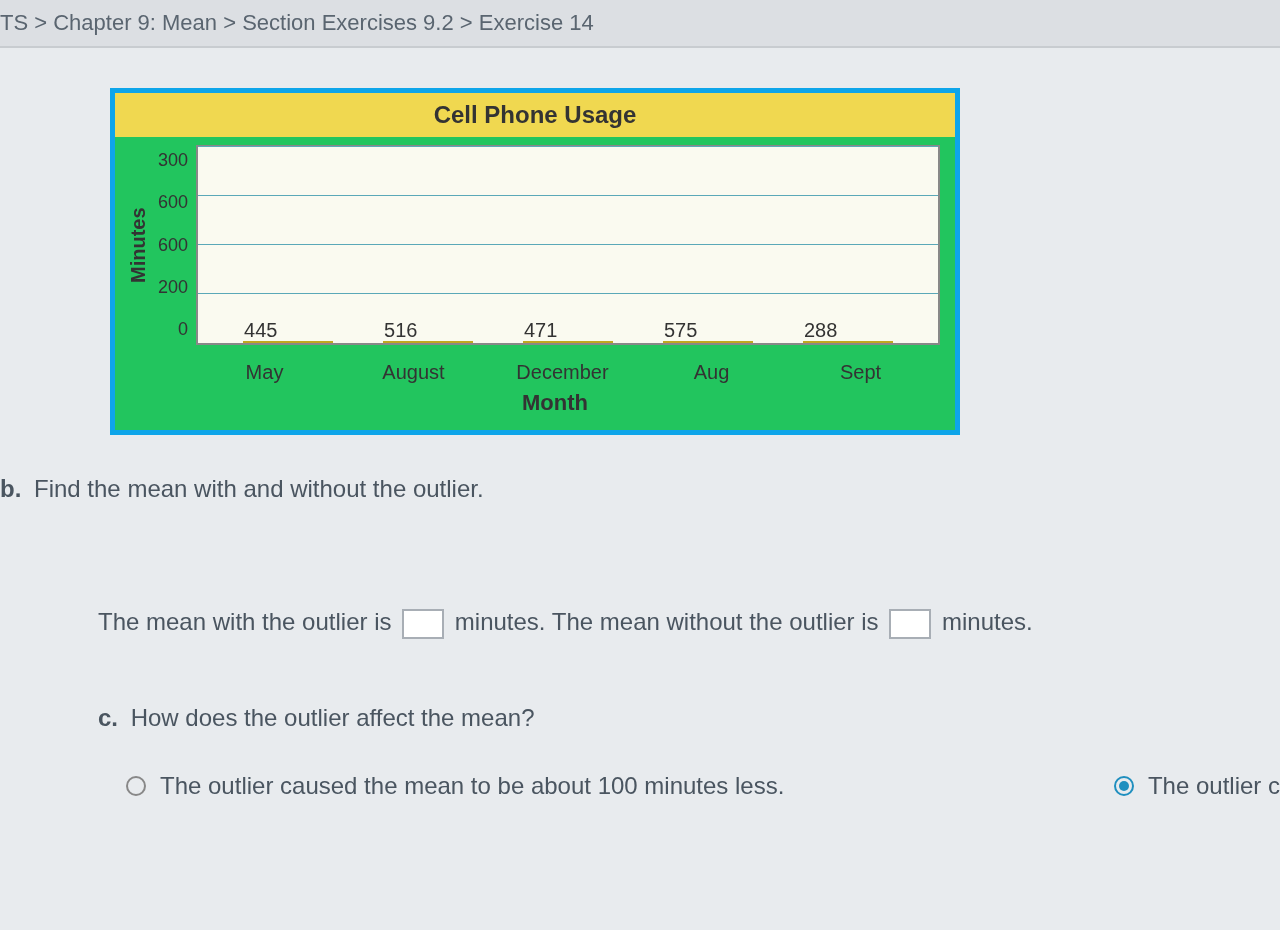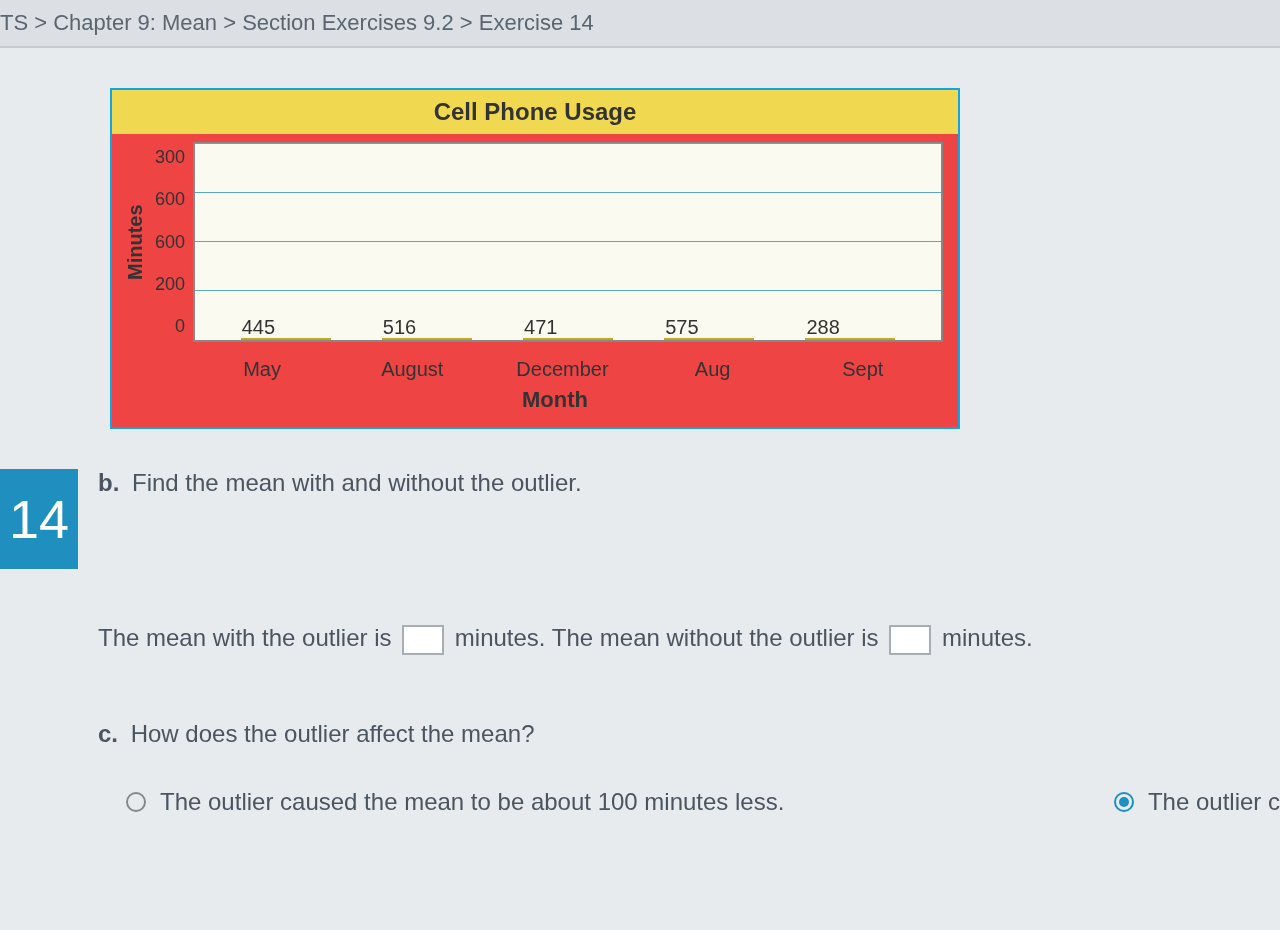--- a/index.html
+++ b/index.html
@@ -18,22 +18,22 @@
     .breadcrumb {
       background: #dcdfe3;
       padding: 10px 12px 10px 0;
       font-size: 22px;
       color: #5a6570;
       border-bottom: 2px solid #c8ccd0;
     }
     .chart-wrap {
       margin: 40px 10px 0 110px;
       width: 850px;
-      background: #ef4444;
-      border: 2px solid #0ea5e9;
+      background: #22c55e;
+      border: 5px solid #0ea5e9;
     }
     .chart-title-bar {
       background: #f0d850;
       padding: 8px 0;
       text-align: center;
       font-size: 24px;
       font-weight: bold;
       color: #333;
     }
     .chart-body {
@@ -268,21 +268,20 @@
       <span>May</span>
       <span>August</span>
       <span>December</span>
       <span>Aug</span>
       <span>Sept</span>
     </div>
   <div class="xlabel">Month</div>
 </div>
 
 <div class="content">
-  <div class="qnum">14</div>
   <div class="qbody">
     <div class="part">
       <span class="part-label">b.</span>
       <span>Find the mean with and without the outlier.</span>
     </div>
   </div>
 </div>
 
 <div class="answer-row">
   <span>The mean with the outlier is</span>

